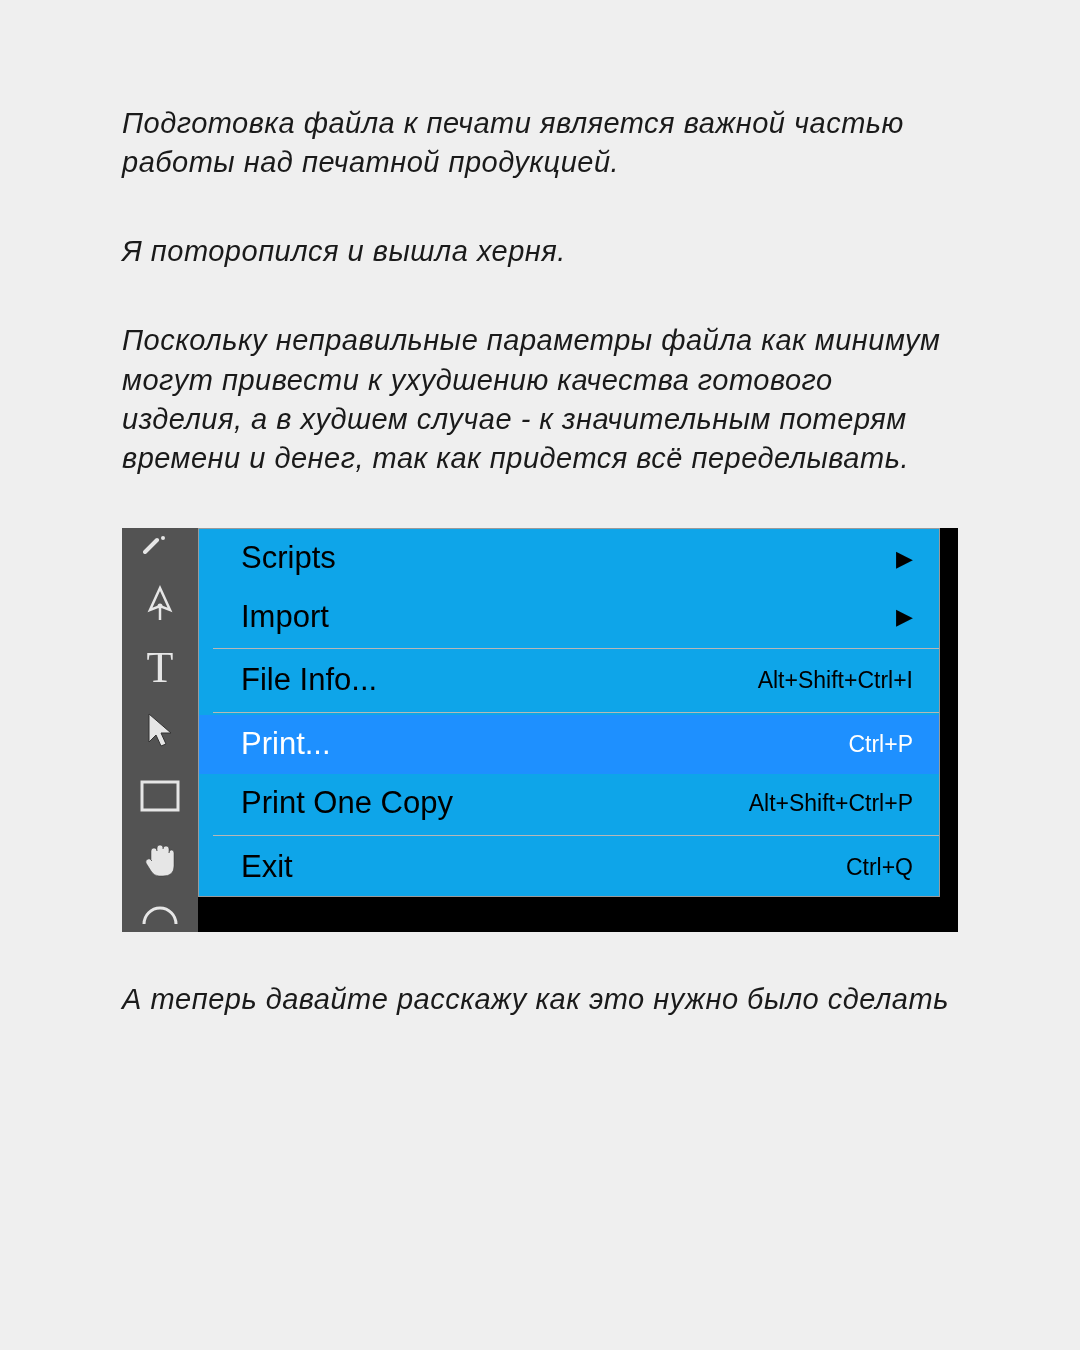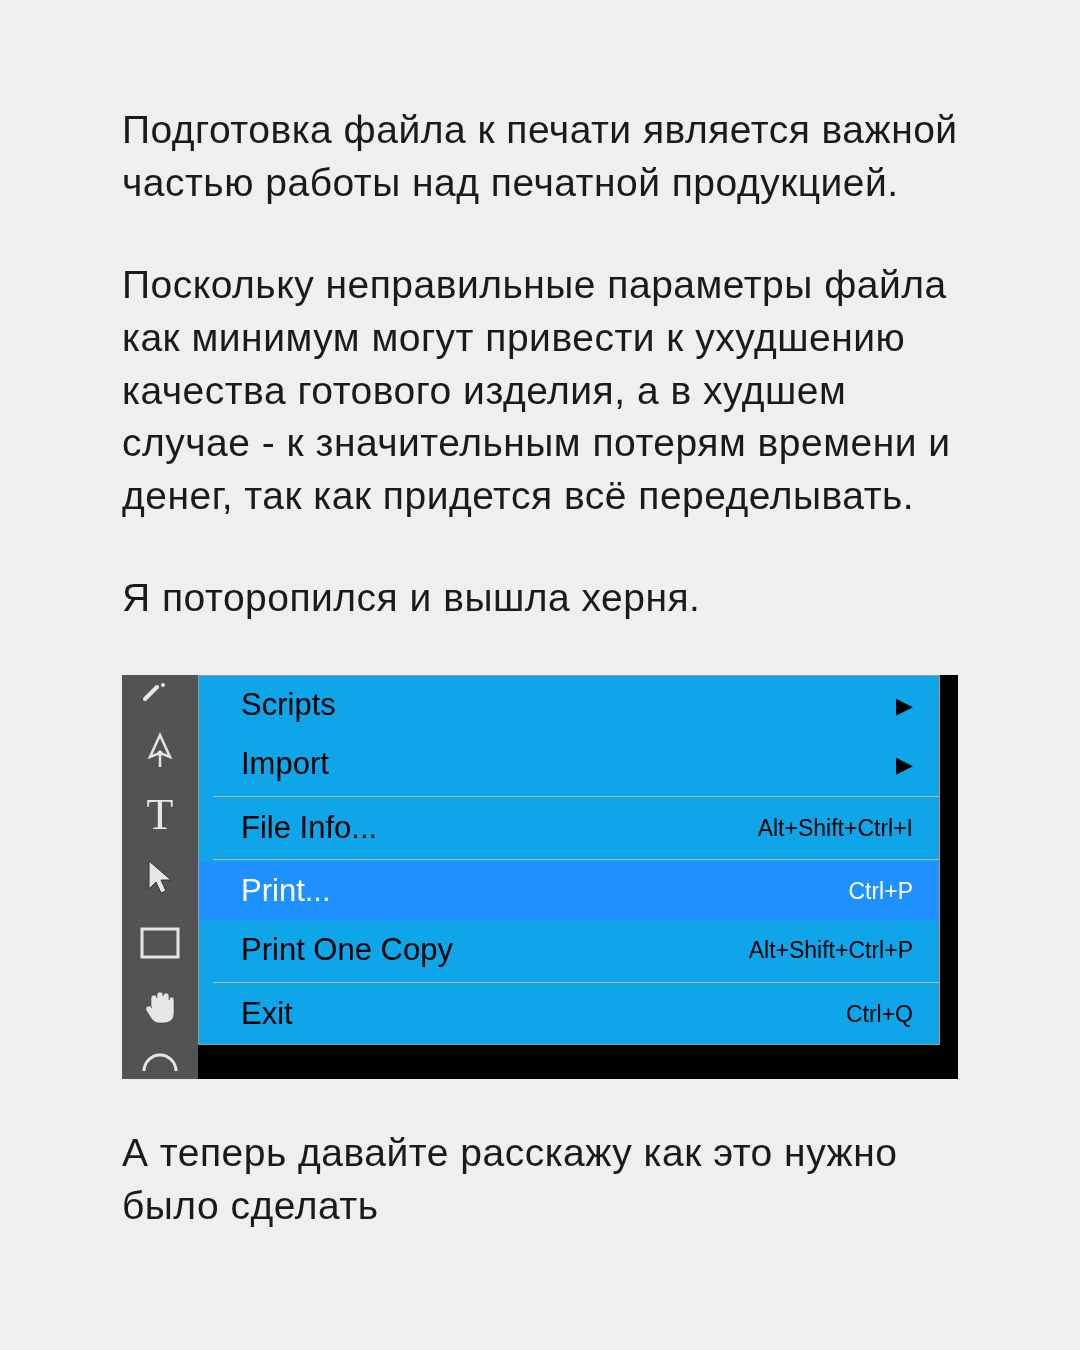--- a/index.html
+++ b/index.html
@@ -10,24 +10,25 @@
     background: #efefef;
     font-family: "Helvetica Neue", Arial, sans-serif;
     color: #1a1a1a;
     -webkit-font-smoothing: antialiased;
   }
   .page {
     box-sizing: border-box;
     padding: 104px 122px 0 122px;
   }
   .para {
-    font-size: 39px;
+    font-size: 29px;
     line-height: 1.35;
     letter-spacing: 0.5px;
     margin-bottom: 50px;
+    font-style: italic;
   }
   .para:last-of-type { margin-bottom: 8px; }
 
   
   .shot {
     margin: 10px 0 48px 0;
     width: 836px;
     background: #111;
     display: flex;
   }
@@ -94,22 +95,22 @@
   .shortcut {
     font-size: 23px;
   }
 </style>
 </head>
 <body>
 
 <div class="page">
 
   <div class="para">Подготовка файла к печати является важной частью работы над печатной продукцией.</div>
+  <div class="para">Я поторопился и вышла херня.</div>
   <div class="para">Поскольку неправильные параметры файла как минимум могут привести к ухудшению качества готового изделия, а в худшем случае - к значительным потерям времени и денег, так как придется всё переделывать.</div>
-  <div class="para">Я поторопился и вышла херня.</div>
 
   <div class="shot">
 
     <div class="toolstrip">
       <div class="tool" style="height:36px;align-items:flex-start;">
         <svg width="34" height="20" viewBox="0 0 34 20">
             <path d="M2 18 L14 6" stroke="#e6e6e6" stroke-width="4" fill="none" stroke-linecap="round"></path>
             <circle cx="20" cy="4" r="2" fill="#e6e6e6"></circle>
           </svg>
       </div>

